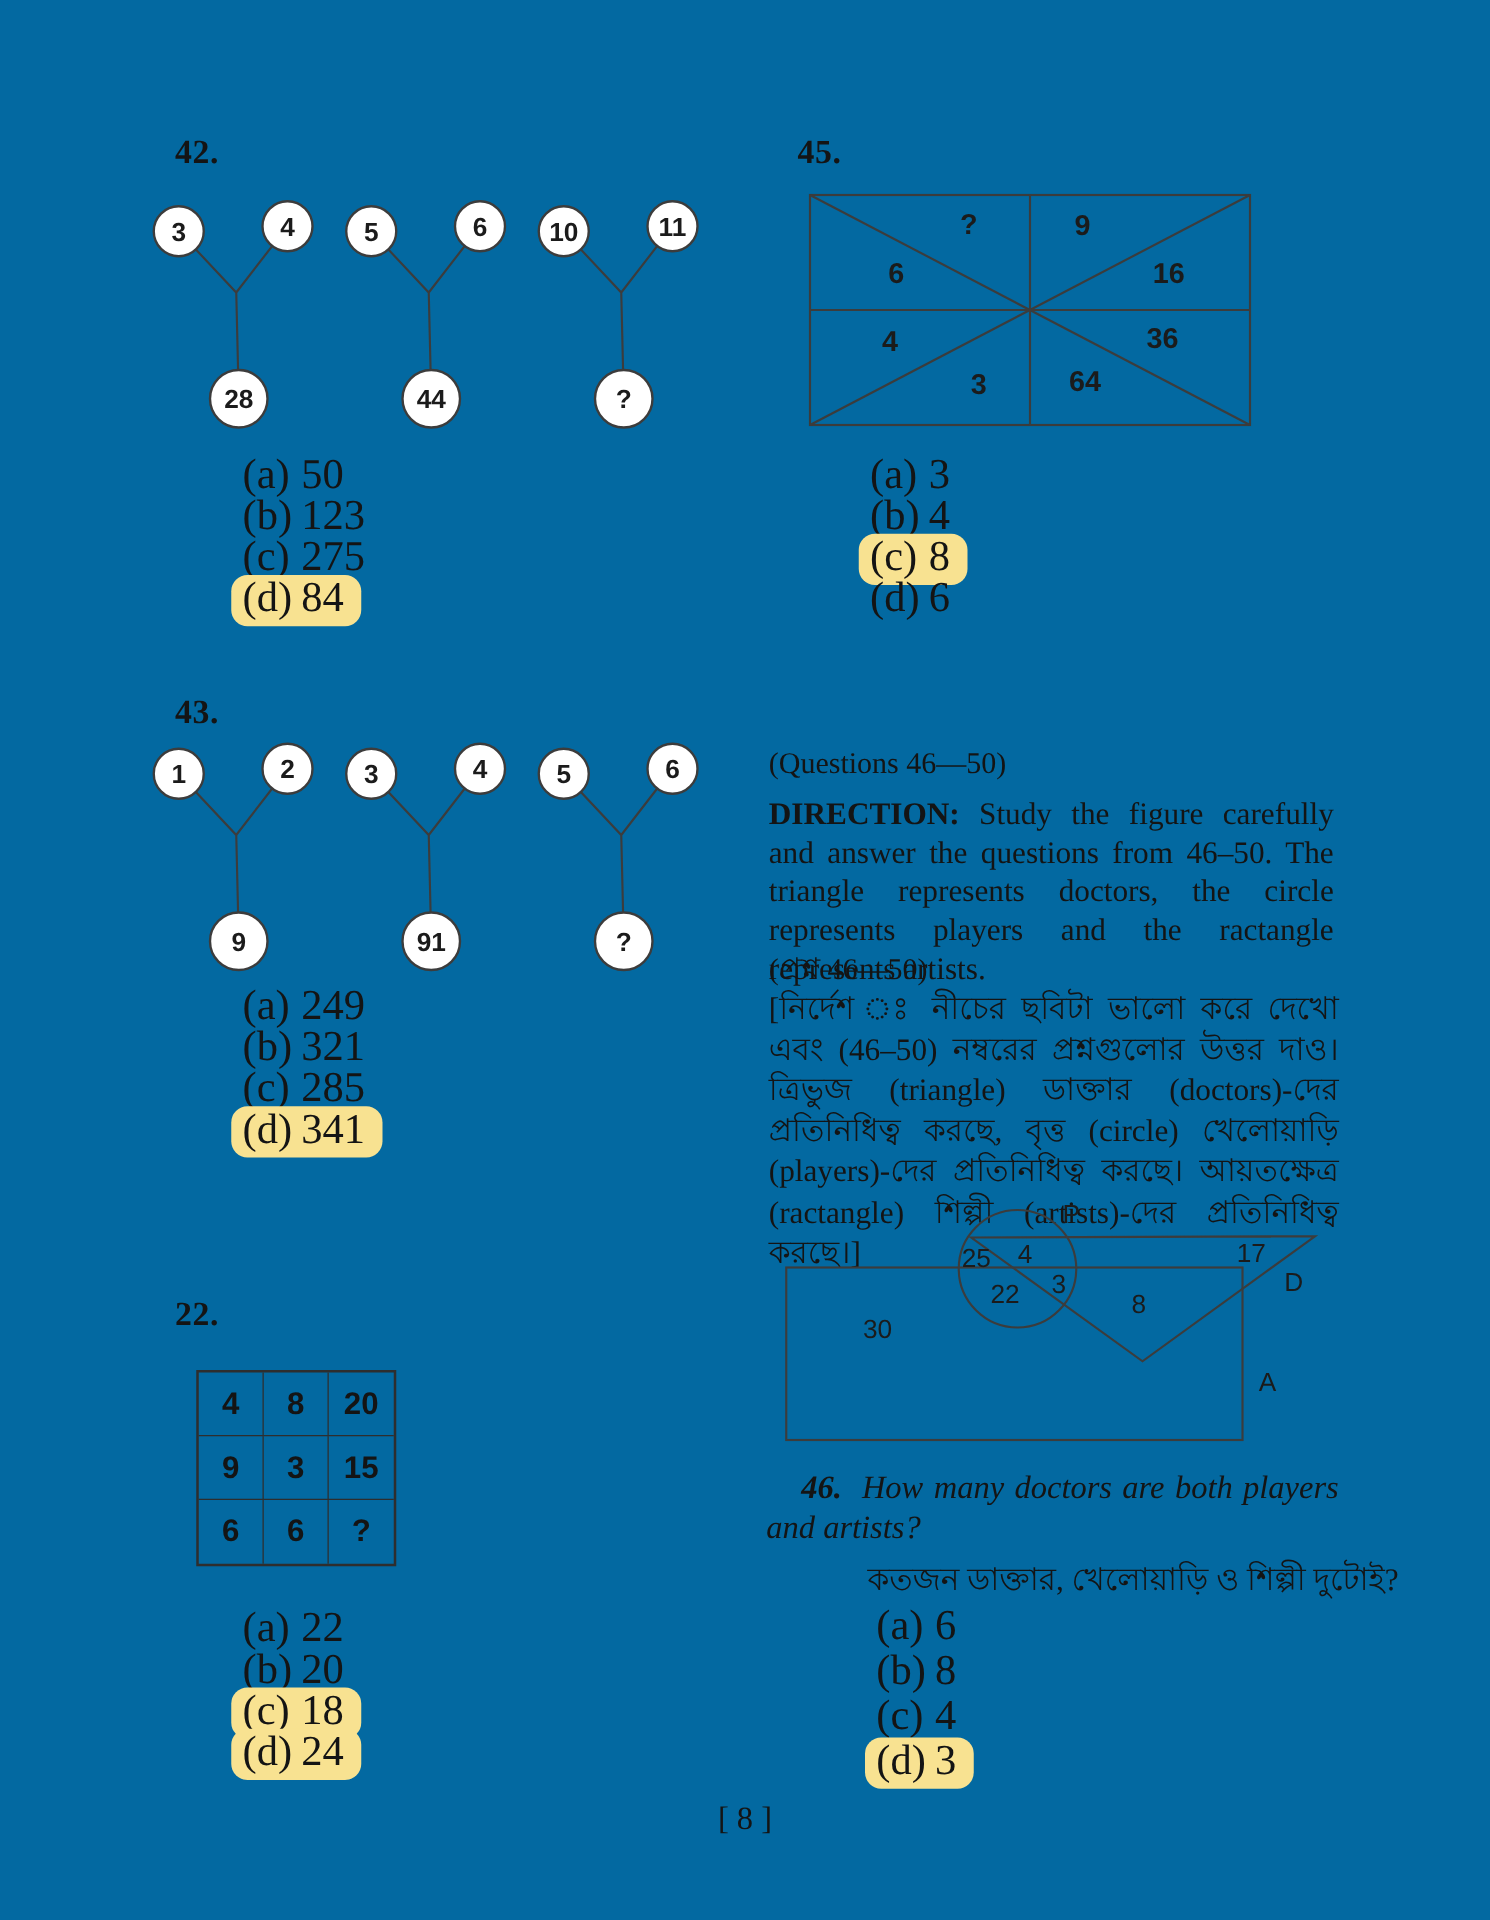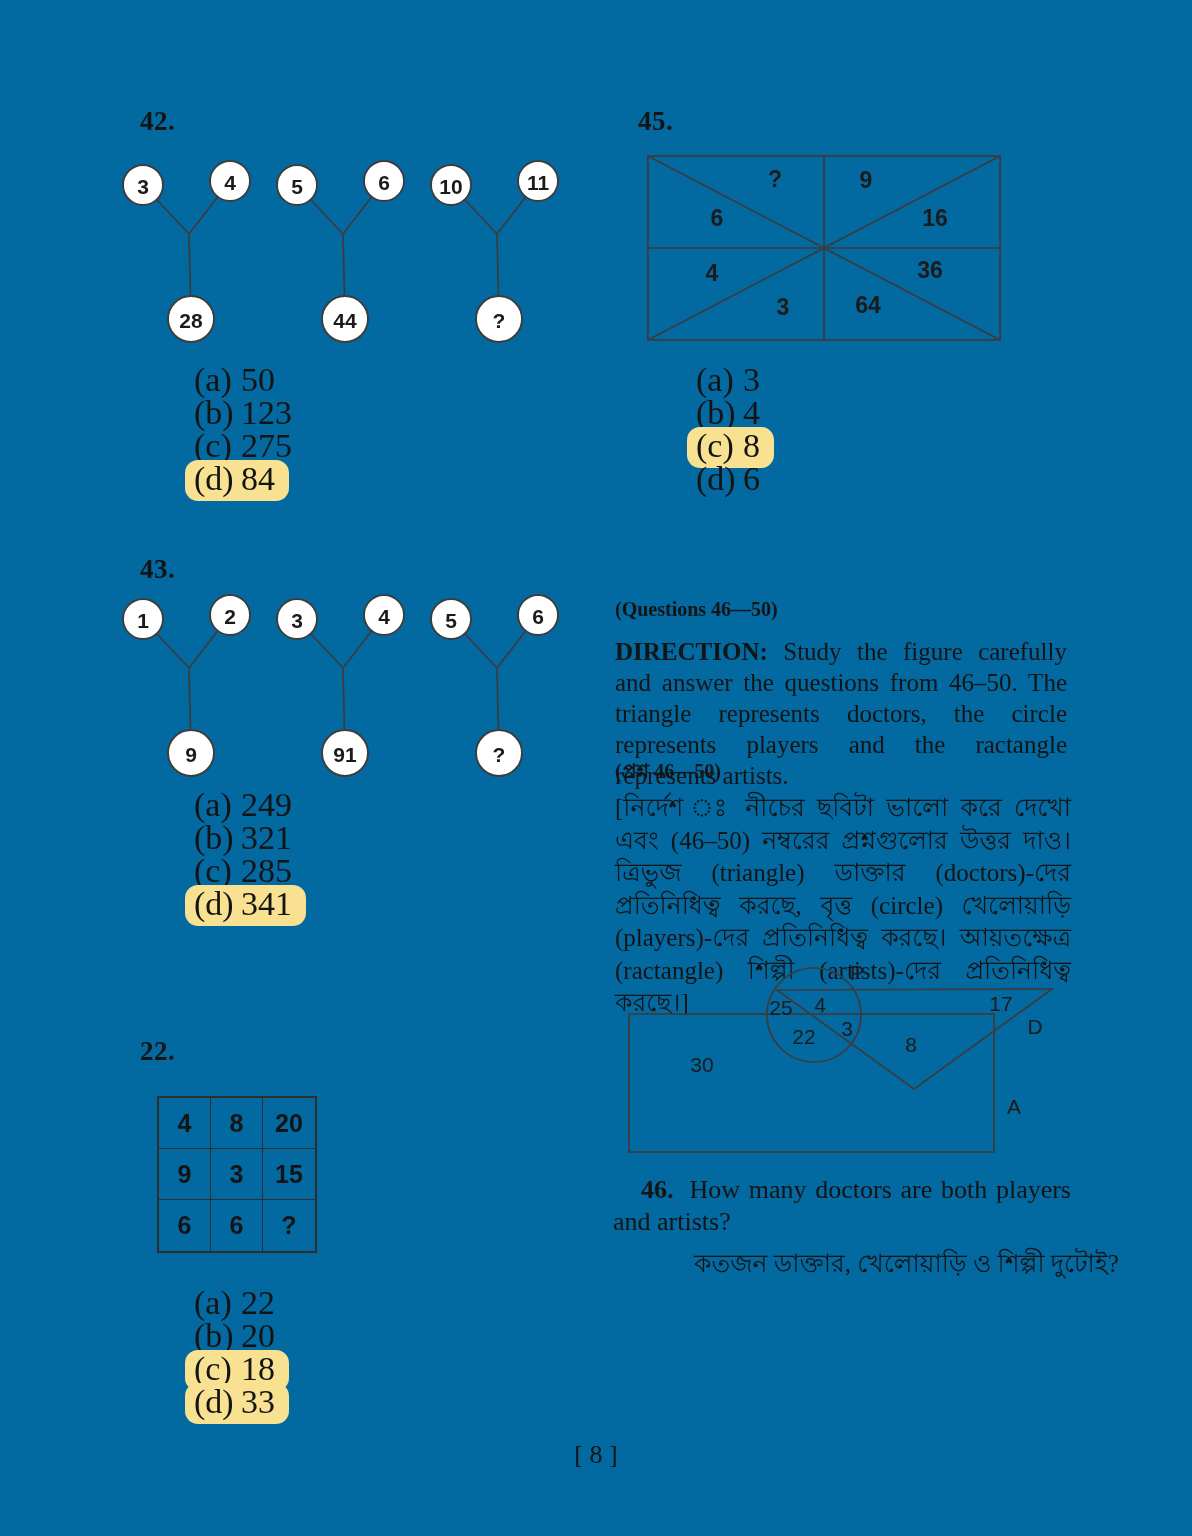--- a/index.html
+++ b/index.html
@@ -37,21 +37,21 @@
             border:2px solid #2e2e2e; }
   .grid44 .cell {
     border-right:1.7px solid #2e2e2e; border-bottom:1.7px solid #2e2e2e;
     display:flex; align-items:center; justify-content:center;
     font-family:"Liberation Sans","DejaVu Sans",sans-serif; font-weight:bold; font-size:25px;
   }
   .grid44 .cell:nth-child(3n) { border-right:none; }
   .grid44 .cell:nth-child(n+7) { border-bottom:none; }
 
   
-  .rhead { font-weight:bold; font-size:20px;text-align:right; }
+  .rhead { font-weight:normal; font-size:24px;text-align:right; }
   .para { font-size:25px; line-height:31px; text-align:justify; }
   .para .lead { font-weight:bold; }
   .bnpara { font-size:25px; line-height:32.5px; text-align:justify; }
   .q46p { font-size:26px; line-height:32px; text-indent:28px; text-align:justify; }
   .q46p .lead { font-weight:bold; margin-right:16px; }
   .bnline { font-size:25px; }
   .pageno { font-size:26px; text-align:center; }
 </style>
 </head>
 <body>
@@ -229,25 +229,39 @@
     <div class="opt">
         <span class="optpill"><span class="optlabel">(a)</span><span>22</span></span>
       </div>
     <div class="opt">
         <span class="optpill"><span class="optlabel">(b)</span><span>20</span></span>
       </div>
     <div class="opt">
         <span class="optpill hl"><span class="optlabel">(c)</span><span>18</span></span>
       </div>
     <div class="opt">
-        <span class="optpill hl"><span class="optlabel">(d)</span><span>33</span></span>
-      </div>
-  </div>
-
-  <div class="abs q46p" style="left:613px; top:1174px; width:458px;">
+        <span class="optpill hl"><span class="optlabel">(d)</span><span>24</span></span>
+      </div>
+  </div>
+
+  <div class="abs q46p" style="left:613px; top:1174px; width:458px;font-style:italic;">
     <span class="lead">46.</span><span>How many doctors are both players and artists?</span>
   </div>
   <div class="abs bnline" style="left:694px; top:1244px;">কতজন ডাক্তার, খেলোয়াড়ি ও শিল্পী দুটোই?</div>
 
+  <div class="abs opts wide" style="left:692px; top:1284px;">
+    <div class="opt">
+        <span class="optpill"><span class="optlabel">(a)</span><span>6</span></span>
+      </div>
+    <div class="opt">
+        <span class="optpill"><span class="optlabel">(b)</span><span>8</span></span>
+      </div>
+    <div class="opt">
+        <span class="optpill"><span class="optlabel">(c)</span><span>4</span></span>
+      </div>
+    <div class="opt">
+        <span class="optpill hl"><span class="optlabel">(d)</span><span>3</span></span>
+      </div>
+  </div>
 
   <div class="abs pageno" style="left:536px; top:1440px; width:120px;">[ 8 ]</div>
 
 </div>
 
 </body></html>

